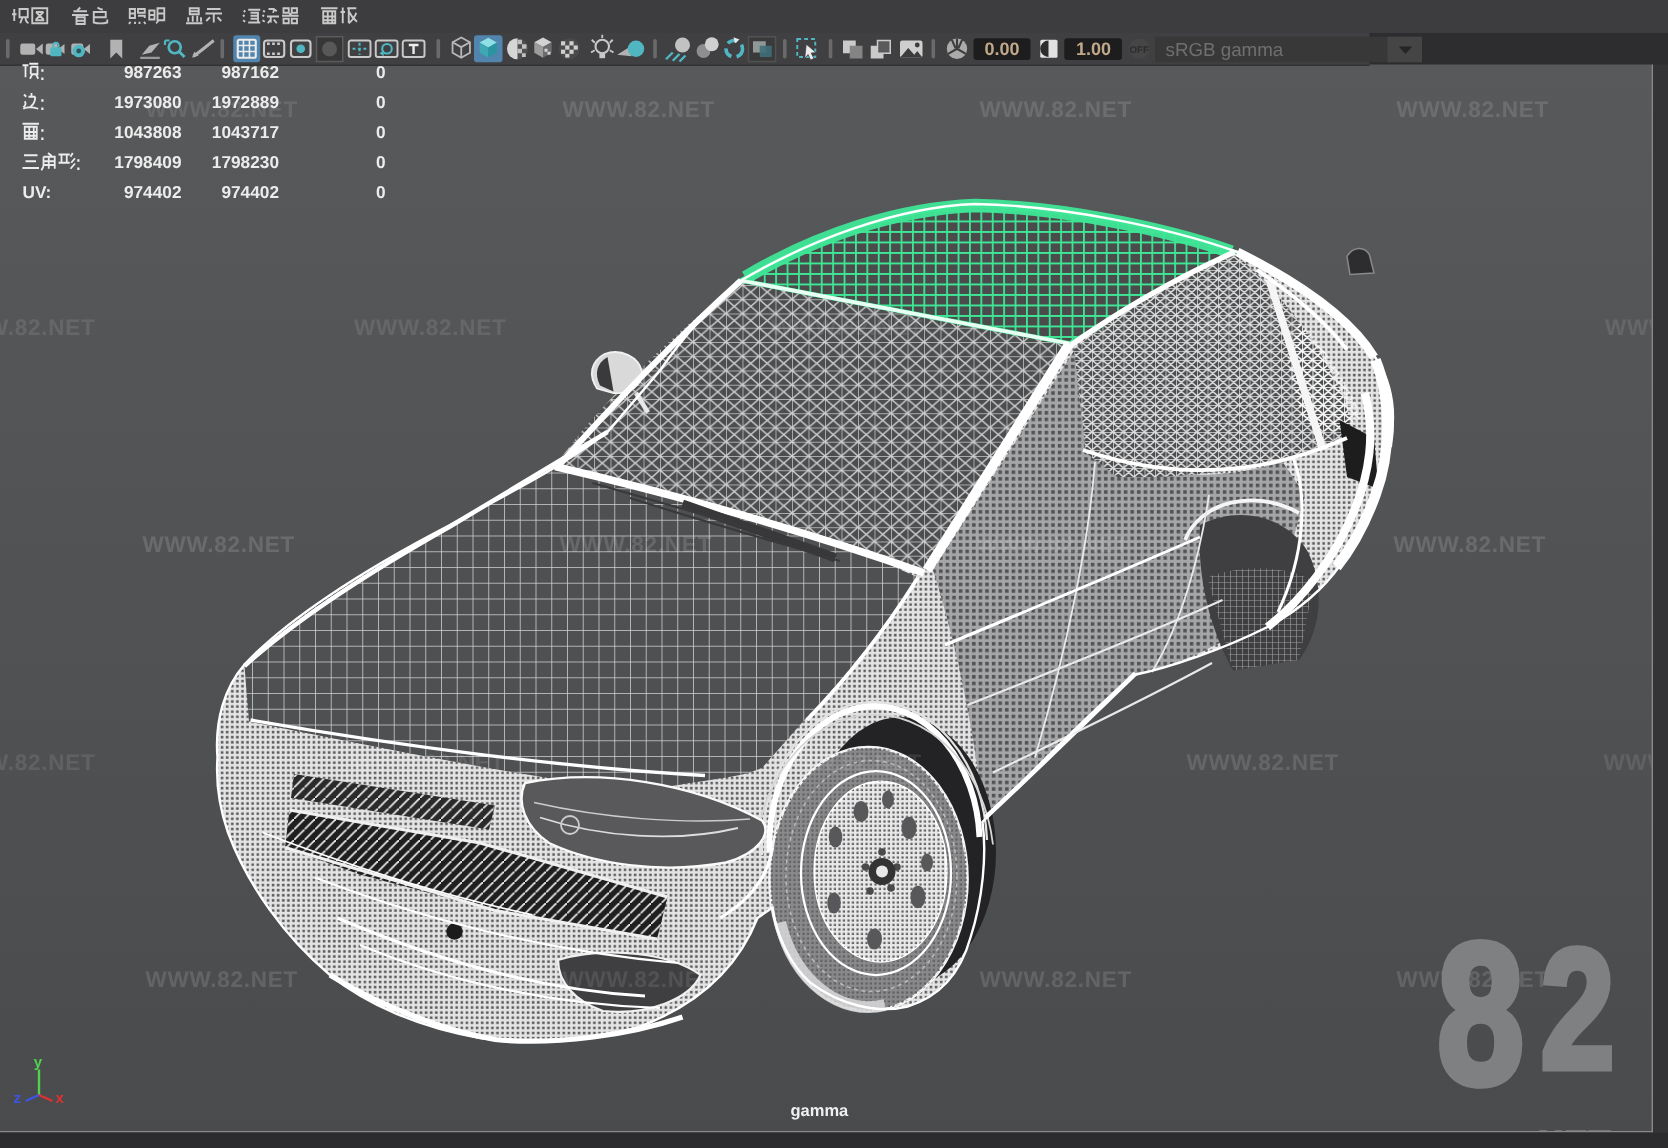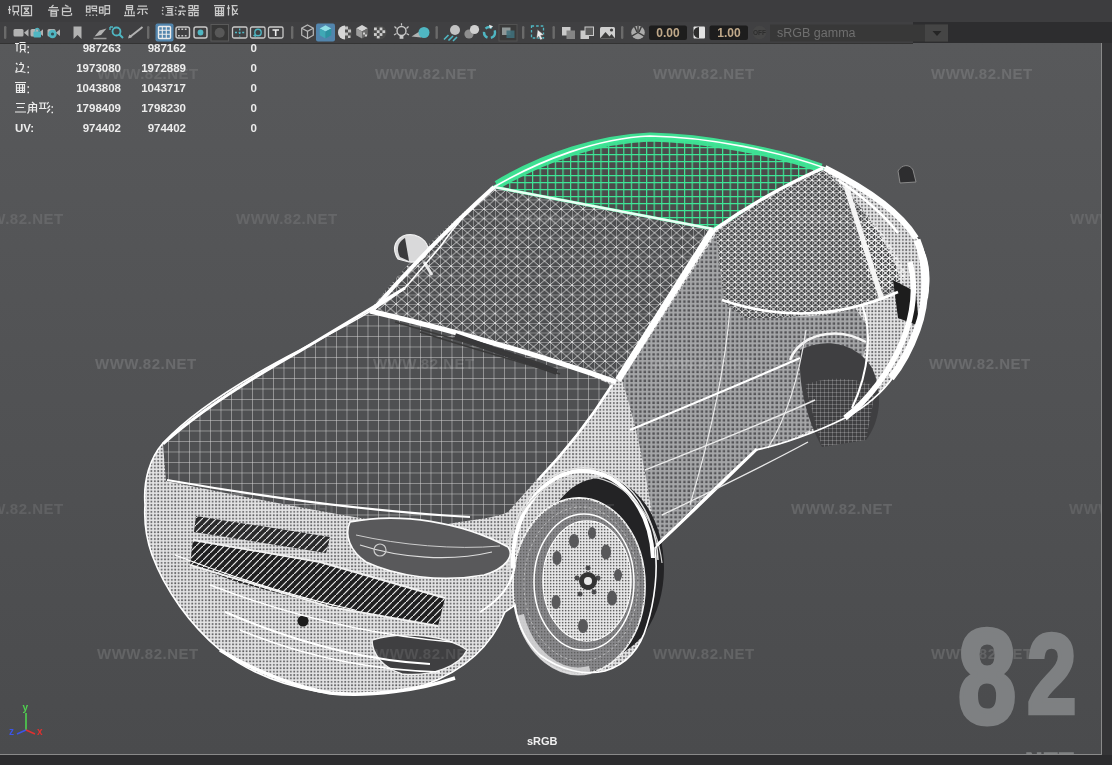--- a/index.html
+++ b/index.html
@@ -40,21 +40,21 @@
   <div class="wm" style="left:1069px;top:457px;">WWW.82.NET</div>
   <div class="wm" style="left:97px;top:602px;color:rgba(255,255,255,0.13)">WWW.82.NET</div>
   <div class="wm" style="left:375px;top:602px;">WWW.82.NET</div>
   <div class="wm" style="left:653px;top:602px;color:rgba(255,255,255,0.13)">WWW.82.NET</div>
   <div class="wm" style="left:931px;top:602px;color:rgba(255,255,255,0.13)">WWW.82.NET</div>
   <div id="biglogo">
       <span class="d8">8</span>
       <span class="d2">2</span>
       <span class="net">.NET</span>
     </div>
-  <div id="persp">sRGB</div>
+  <div id="persp">gamma</div>
 </div>
 <div id="vpb"></div>
 <div id="vpr"></div>
 <div id="bstrip"></div>
 <div id="rstrip"></div>
 <svg id="car" width="1112" height="765" style="position:absolute;left:0;top:0">
 <defs>
 <pattern id="pQuad" width="10.5" height="10.5" patternUnits="userSpaceOnUse">
         <path d="M10.5,0H0V10.5" fill="none" stroke="#d4d4d4" stroke-width="1"></path>
       </pattern>

